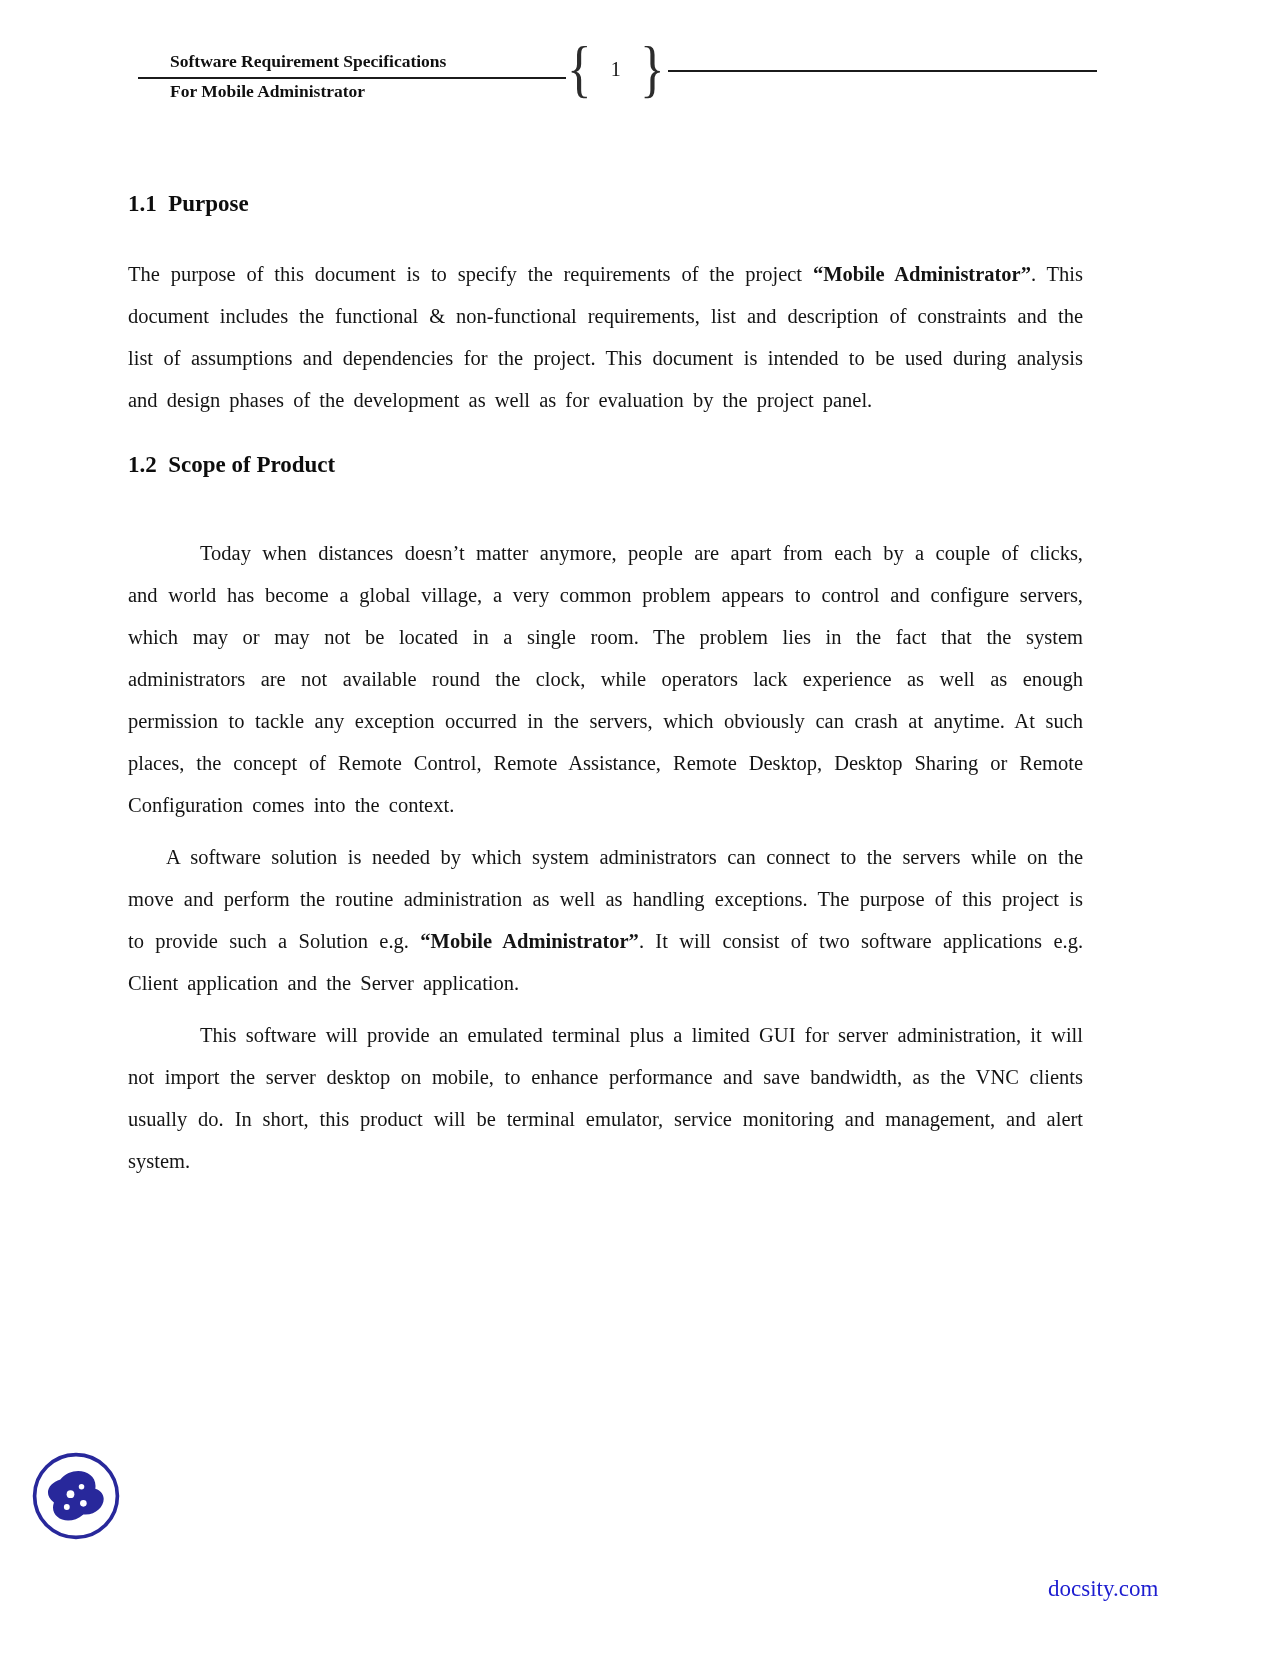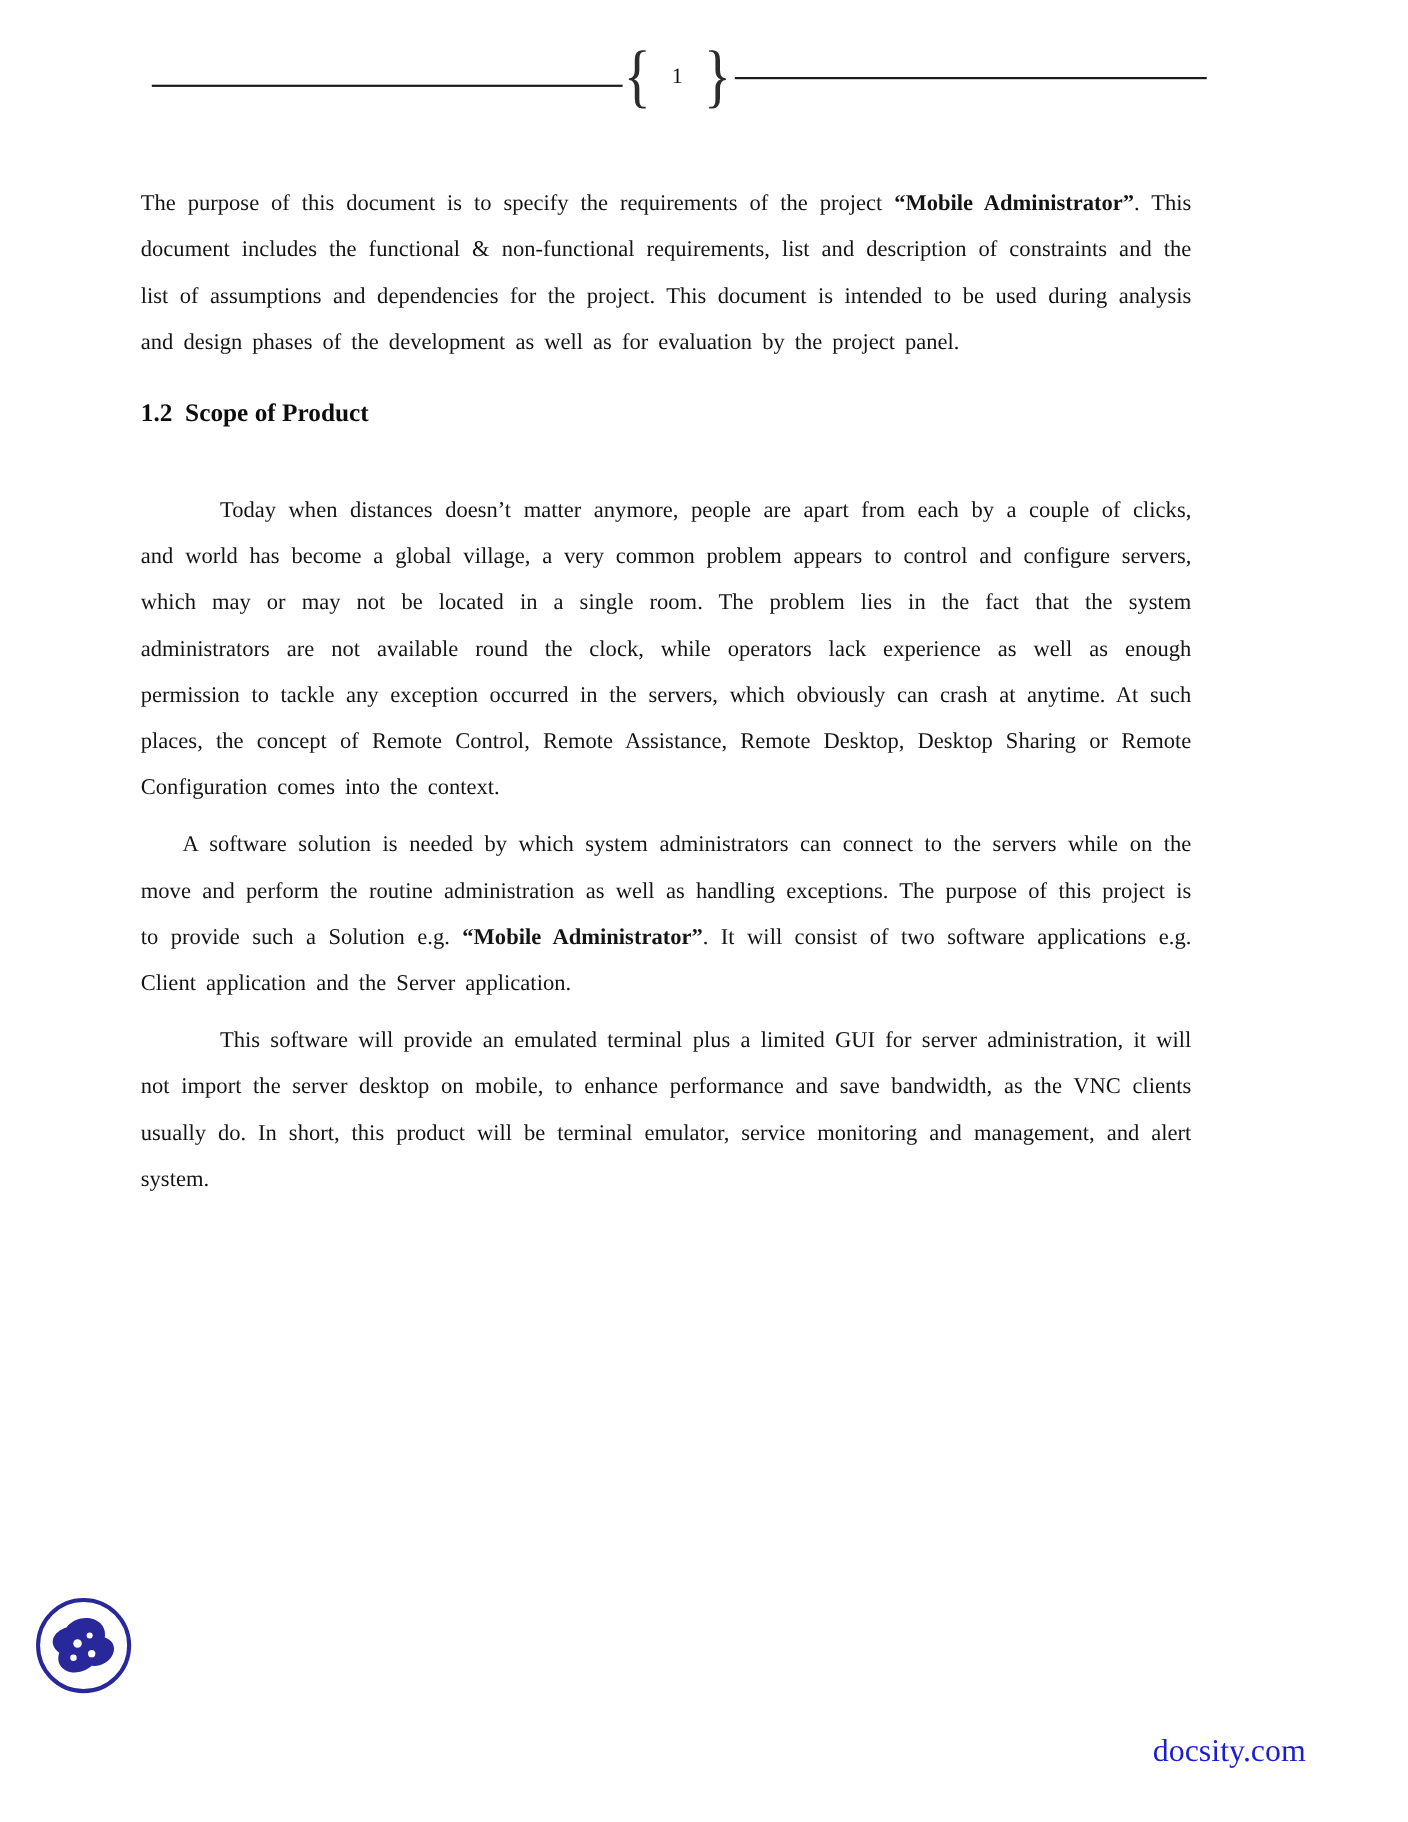--- a/index.html
+++ b/index.html
@@ -57,41 +57,46 @@
   .para-scope1  { margin-top: 52px; text-indent: 72px; }
   .para-scope2  { margin-top: 10px; text-indent: 38px; }
   .para-scope3  { margin-top: 10px; text-indent: 72px; }
   .bold { font-weight: bold; }
 
   
   .logo { position: absolute; left: 30px; top: 1450px; width: 92px; height: 92px; }
   .brand-link {
     position: absolute; left: 1048px; top: 1576px;
     font-family: "Liberation Serif", serif;
-    font-size: 29px; color: #1d1dd0; text-decoration: none;
+    font-size: 23px; color: #1d1dd0; text-decoration: none;
   }
 </style>
 </head>
 <body>
 
 <div class="page">
 
   <div class="header">
+    <div class="header-titles">
+      <div>Software Requirement Specifications</div>
+      <div>For Mobile Administrator</div>
+    </div>
     <div class="rule-left"></div>
     <div class="page-number-group">
       <span class="brace">{</span>
       <span class="page-number">1</span>
       <span class="brace">}</span>
     </div>
     <div class="rule-right"></div>
   </div>
 
   <div class="body-content">
 
 
+    <h2 class="sec-heading h2-purpose">1.1  Purpose</h2>
 
     <p class="para para-purpose"><span>The purpose of this document is to specify the requirements of the project </span><span class="bold">“Mobile Administrator”</span><span>. This document includes the functional &amp; non-functional requirements, list and description of constraints and the list of assumptions and dependencies for the project. This document is intended to be used during analysis and design phases of the development as well as for evaluation by the project panel.</span></p>
 
     <h2 class="sec-heading h2-scope">1.2  Scope of Product</h2>
 
     <p class="para para-scope1">Today when distances doesn’t matter anymore, people are apart from each by a couple of clicks, and world has become a global village, a very common problem appears to control and configure servers, which may or may not be located in a single room. The problem lies in the fact that the system administrators are not available round the clock, while operators lack experience as well as enough permission to tackle any exception occurred in the servers, which obviously can crash at anytime. At such places, the concept of Remote Control, Remote Assistance, Remote Desktop, Desktop Sharing or Remote Configuration comes into the context.</p>
 
     <p class="para para-scope2"><span>A software solution is needed by which system administrators can connect to the servers while on the move and perform the routine administration as well as handling exceptions. The purpose of this project is to provide such a Solution e.g. </span><span class="bold">“Mobile Administrator”</span><span>. It will consist of two software applications e.g. Client application and the Server application.</span></p>
 
     <p class="para para-scope3">This software will provide an emulated terminal plus a limited GUI for server administration, it will not import the server desktop on mobile, to enhance performance and save bandwidth, as the VNC clients usually do. In short, this product will be terminal emulator, service monitoring and management, and alert system.</p>

